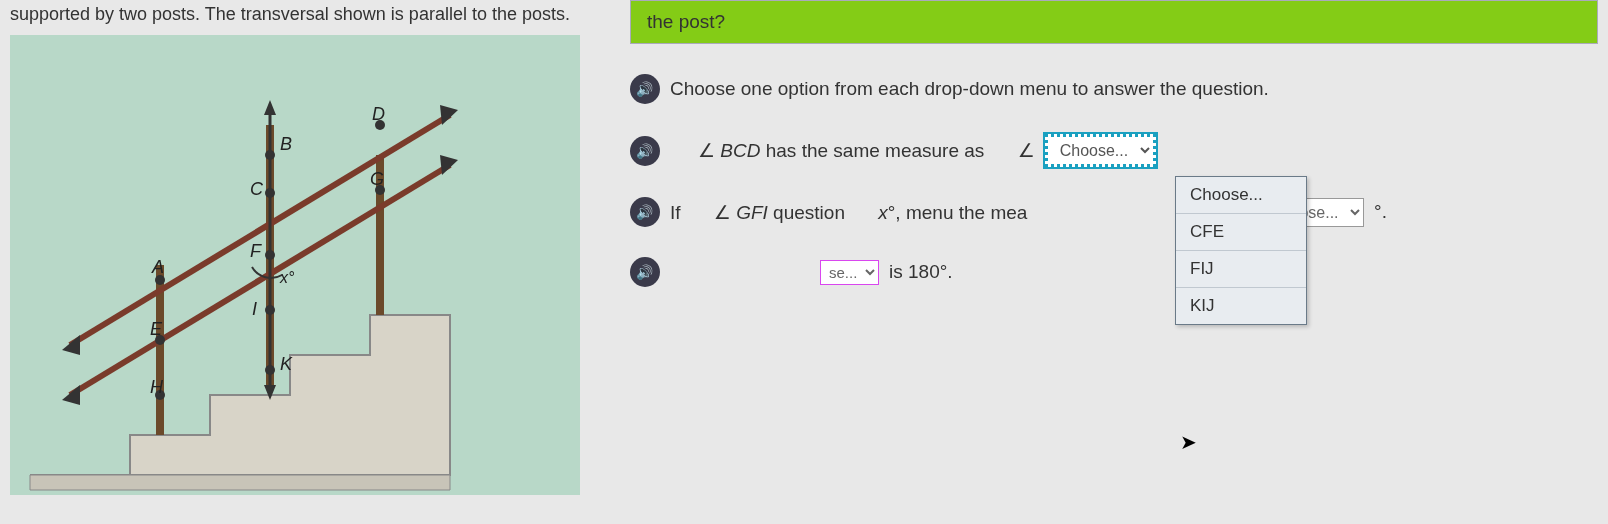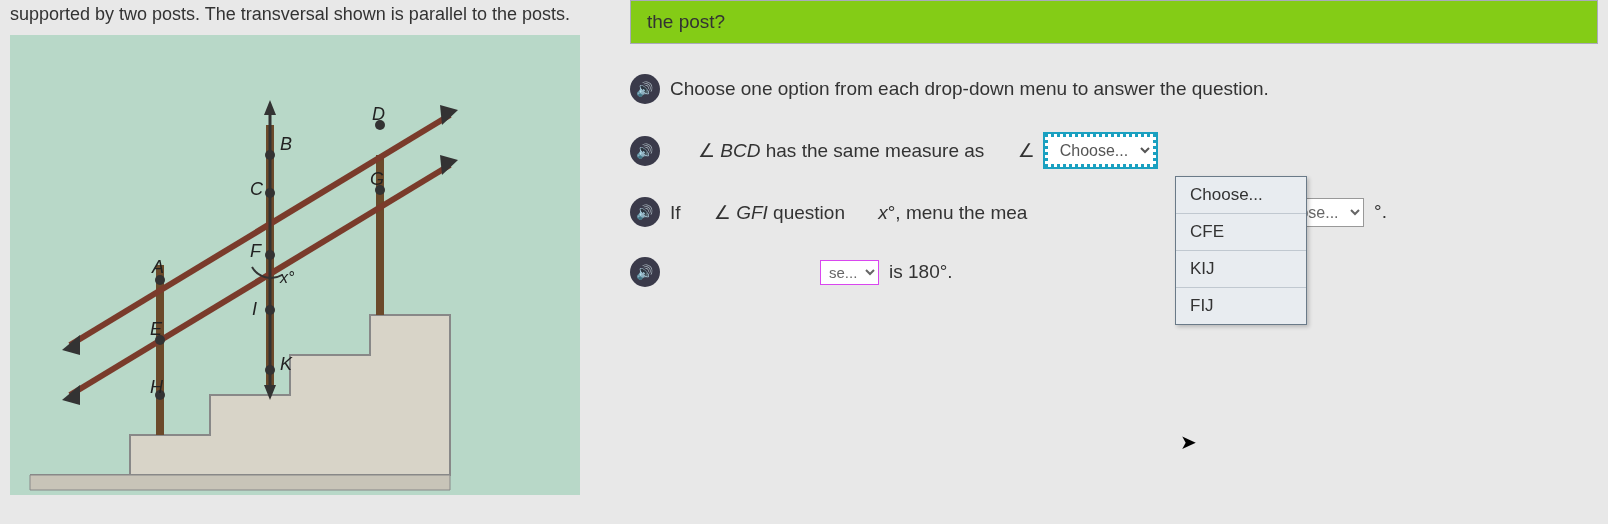--- a/index.html
+++ b/index.html
@@ -184,22 +184,22 @@
       <span class="txt-frag">
         <span class="math"><span class="angle">∠</span> <span>BCD</span></span><span> has the same measure as </span><span class="math angle">∠</span>
       </span>
       <select class="choose highlight">
         <option>Choose...</option>
       </select>
 
       <div class="dropdown-open" style="left:545px; top:42px;">
         <div class="opt">Choose...</div>
         <div class="opt">CFE</div>
+        <div class="opt">FIJ</div>
         <div class="opt">KIJ</div>
-        <div class="opt">FIJ</div>
       </div>
     </div>
 
     <div class="line">
       <div class="audio-btn">
         <span>🔊</span>
       </div>
       <span class="txt-frag">
         <span>If </span><span class="math"><span class="angle">∠</span> <span>GFI</span></span><span> question </span><span class="math">x</span><span>°</span><span>, menu the mea</span>
       </span>

